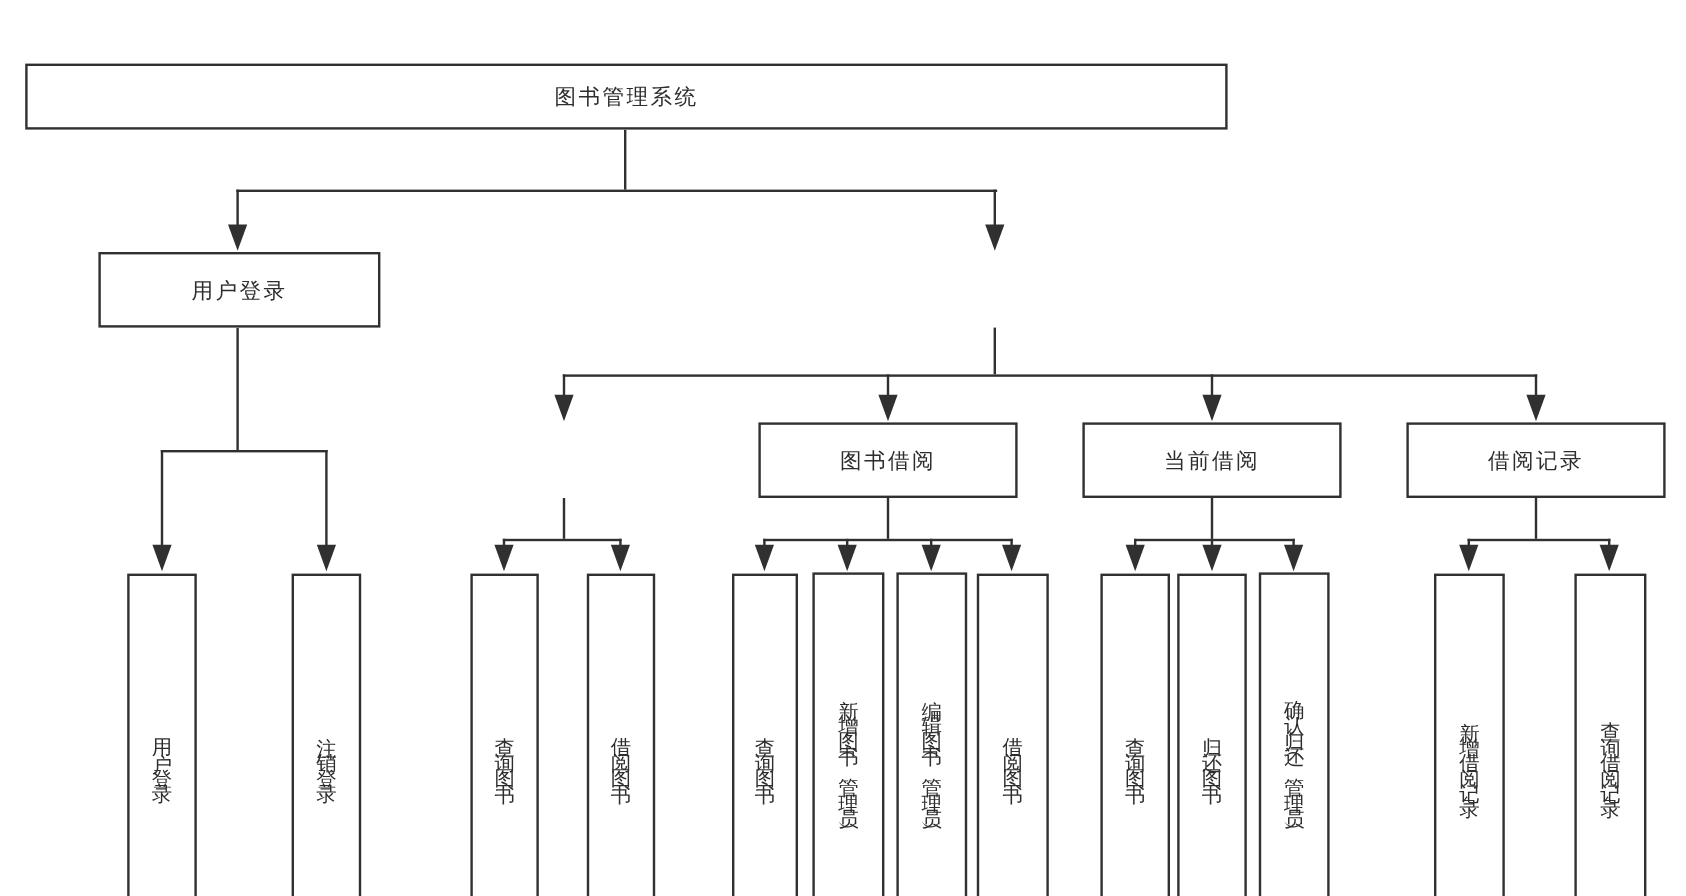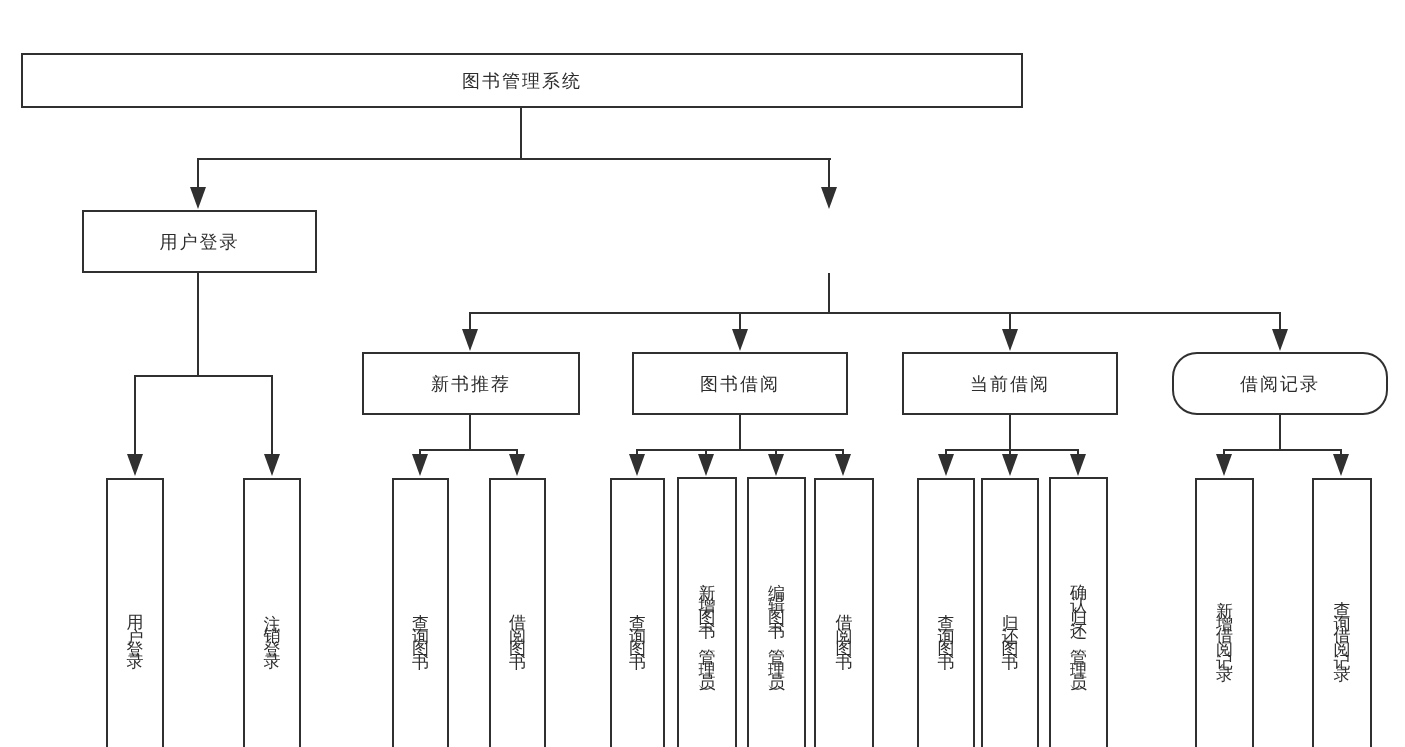--- a/index.html
+++ b/index.html
@@ -60,30 +60,27 @@
   <div class="line" style="left:469px;top:272px;width:812px;height:2px;"></div>
   <div class="line" style="left:469px;top:272px;width:2px;height:19px;"></div>
   <div class="arrow" style="left:462px;top:289px;"></div>
   <div class="line" style="left:739px;top:272px;width:2px;height:19px;"></div>
   <div class="arrow" style="left:732px;top:289px;"></div>
   <div class="line" style="left:1009px;top:272px;width:2px;height:19px;"></div>
   <div class="arrow" style="left:1002px;top:289px;"></div>
   <div class="line" style="left:1279px;top:272px;width:2px;height:19px;"></div>
   <div class="arrow" style="left:1272px;top:289px;"></div>
 
-  <div class="node h-node" style="left:362px;top:312px;width:218px;height:63px;">
-    <span>新书推荐</span>
-  </div>
   <div class="node h-node" style="left:902px;top:312px;width:216px;height:63px;">
     <span>当前借阅</span>
   </div>
   <div class="node h-node" style="left:632px;top:312px;width:216px;height:63px;">
     <span>图书借阅</span>
   </div>
-  <div class="node h-node" style="left:1172px;top:312px;width:216px;height:63px;border-radius:25px;">
+  <div class="node h-node" style="left:1172px;top:312px;width:216px;height:63px;">
     <span>借阅记录</span>
   </div>
 
   <div class="line" style="left:469px;top:375px;width:2px;height:34px;"></div>
   <div class="line" style="left:739px;top:375px;width:2px;height:34px;"></div>
   <div class="line" style="left:1009px;top:375px;width:2px;height:34px;"></div>
   <div class="line" style="left:1279px;top:375px;width:2px;height:34px;"></div>
 
   <div class="line" style="left:419px;top:409px;width:99px;height:2px;"></div>
   <div class="line" style="left:419px;top:409px;width:2px;height:7px;"></div>

